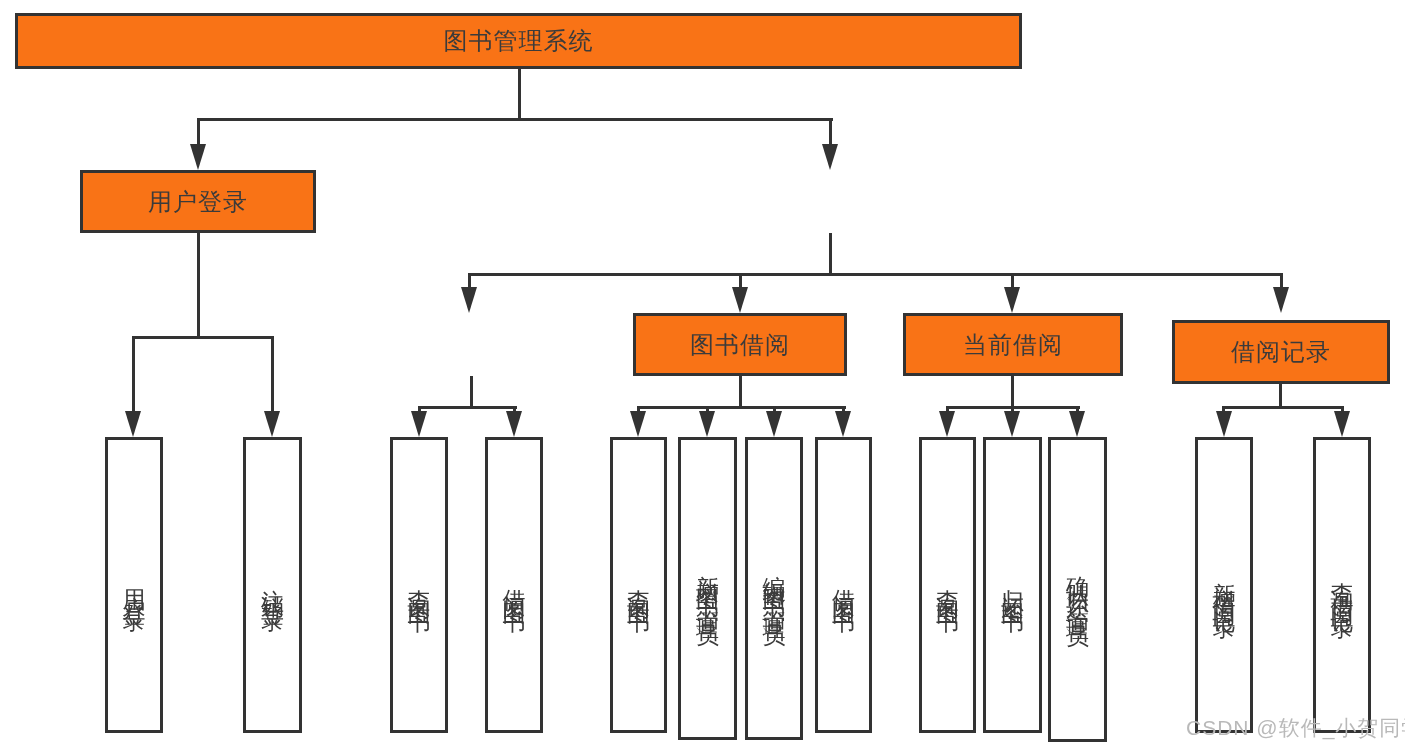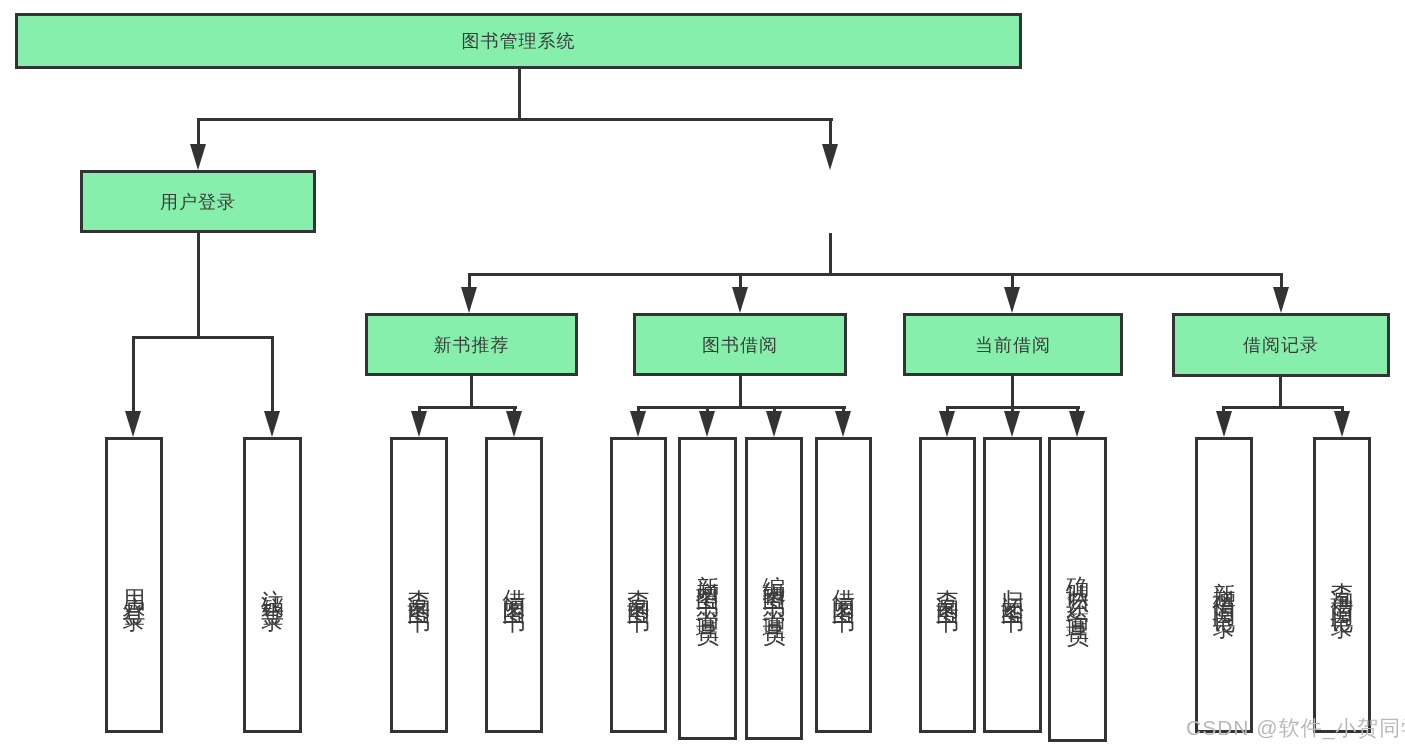--- a/index.html
+++ b/index.html
@@ -11,24 +11,24 @@
   #canvas{
     position:relative;
     width:1405px;height:747px;
     background:#ffffff;
     overflow:hidden;
   }
   .box{
     position:absolute;
     box-sizing:border-box;
     border:3px solid var(--line);
-    background:#86efac;
+    background:#f97316;
     display:flex;align-items:center;justify-content:center;
     color:var(--text);
-    font-size:18px;
+    font-size:24px;
     letter-spacing:1px;
     z-index:2;
   }
   .vbox{
     position:absolute;
     box-sizing:border-box;
     border:3px solid var(--line);
     background:#ffffff;
     display:flex;align-items:center;justify-content:center;
     color:var(--text);
@@ -130,30 +130,27 @@
   <div class="arr" style="left:1334px;top:411px;"></div>
 
   <div class="box" style="left:15px;top:13px;width:1007px;height:56px;">
     <span>图书管理系统</span>
   </div>
 
   <div class="box" style="left:80px;top:170px;width:236px;height:63px;">
     <span>用户登录</span>
   </div>
 
-  <div class="box" style="left:365px;top:313px;width:213px;height:63px;">
-    <span>新书推荐</span>
-  </div>
   <div class="box" style="left:903px;top:313px;width:220px;height:63px;">
     <span>当前借阅</span>
   </div>
   <div class="box" style="left:633px;top:313px;width:214px;height:63px;">
     <span>图书借阅</span>
   </div>
-  <div class="box" style="left:1172px;top:313px;width:218px;height:64px;">
+  <div class="box" style="left:1172px;top:320px;width:218px;height:64px;">
     <span>借阅记录</span>
   </div>
 
   <div class="vbox" style="left:105px;top:437px;width:58px;height:296px;">
     <span class="vtext">用户登录</span>
   </div>
   <div class="vbox" style="left:243px;top:437px;width:59px;height:296px;">
     <span class="vtext">注销登录</span>
   </div>
 

